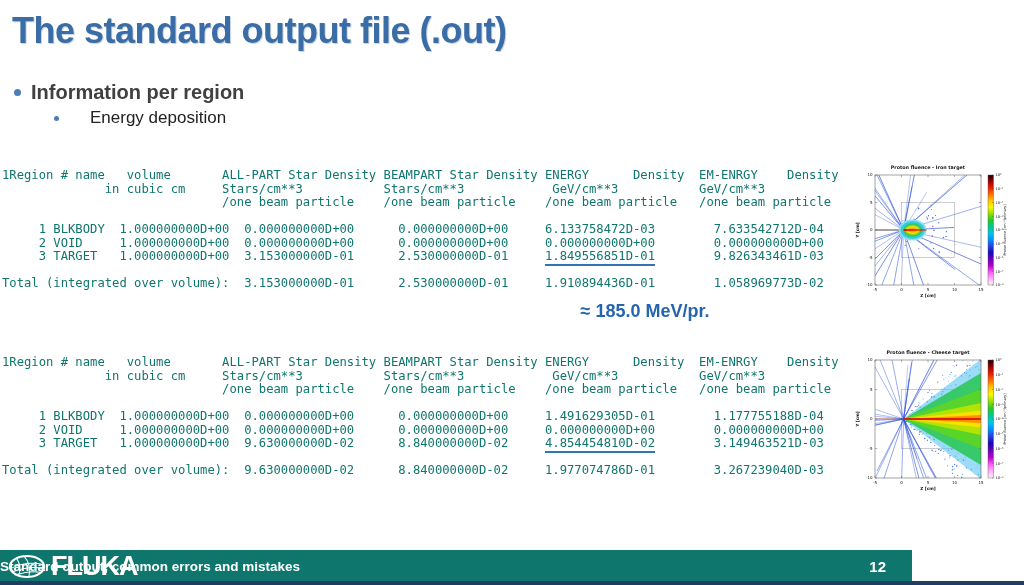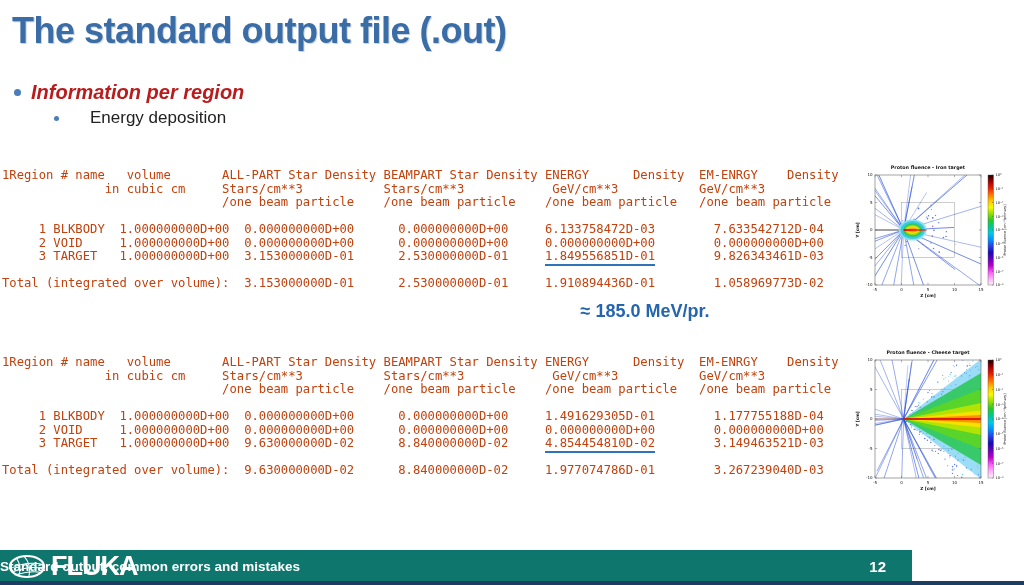--- a/index.html
+++ b/index.html
@@ -7,27 +7,27 @@
     width:1024px;height:585px;background:#ffffff;position:relative;overflow:hidden;
     font-family:"Liberation Sans",sans-serif;
   }
   .slide{position:absolute;inset:0;padding-left:28px;}
   .title{
     position:absolute;left:12px;top:10px;font-size:36px;font-weight:bold;
     color:#3a6ca6;letter-spacing:-0.5px;text-shadow:1px 1px 0 #c8d4e4;
   }
   .bullet1{position:absolute;left:14px;top:81px;display:flex;align-items:center;}
   .dot1{width:7px;height:7px;border-radius:50%;background:#4a7ebb;margin-right:10px;}
-  .bullet1 .txt{font-size:20px;font-weight:bold;color:#b91c1c;font-style:italic;}
+  .bullet1 .txt{font-size:20px;font-weight:bold;color:#404040;}
   .bullet2{position:absolute;left:54px;top:108px;display:flex;align-items:center;}
   .dot2{width:5px;height:5px;border-radius:50%;background:#4a7ebb;margin-right:9px;}
   .bullet2 .txt{font-size:17px;color:#222;margin-left:22px;}
   .outblock{
     position:absolute;left:2px;font-family:"DejaVu Sans Mono",monospace;
-    font-size:12.2px;color:#c2410c;
+    font-size:12.2px;color:#0f766e;
   }
   .ln{height:13.55px;line-height:13.55px;white-space:pre;}
   .ul{border-bottom:2.2px solid #2e74b6;padding-bottom:0.5px;}
   .ann{
     position:absolute;left:570px;width:150px;text-align:center;
     font-size:18px;font-weight:bold;color:#2565ae;
   }
   .plot{position:absolute;background:#fff;}
   .plot svg{width:100%;height:100%;display:block;font-family:"DejaVu Sans",sans-serif;}
   .footer{

